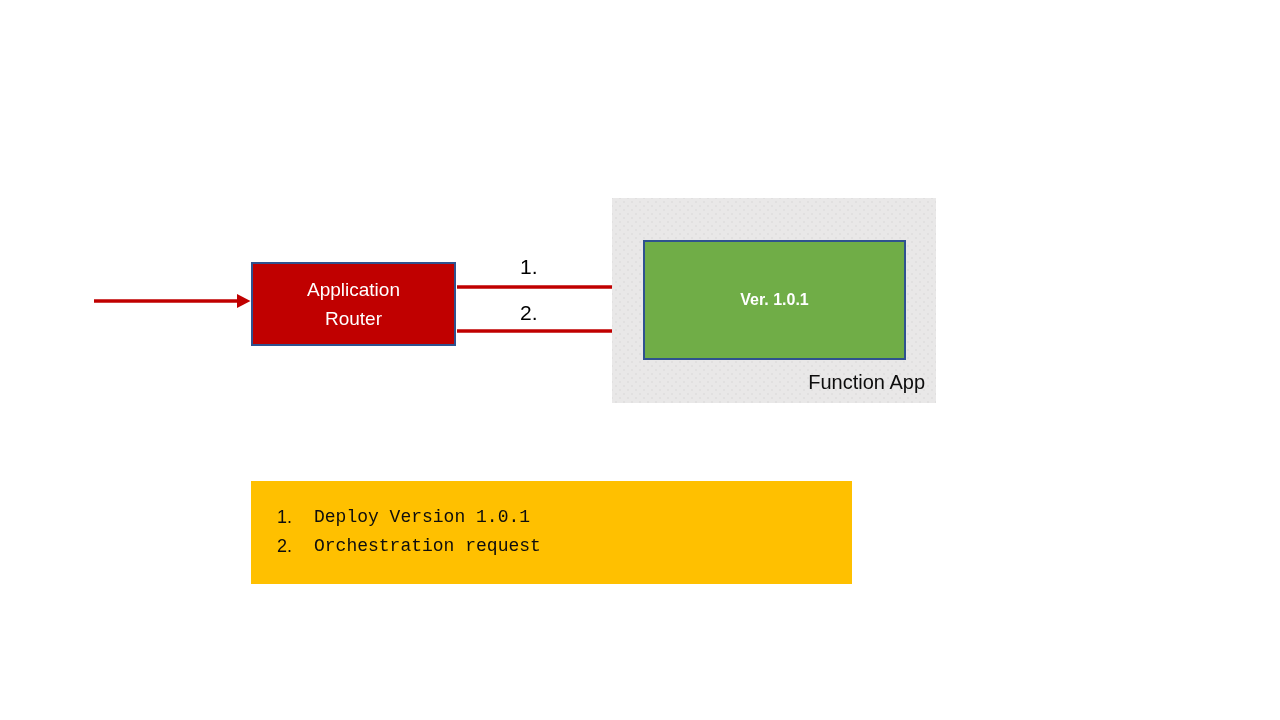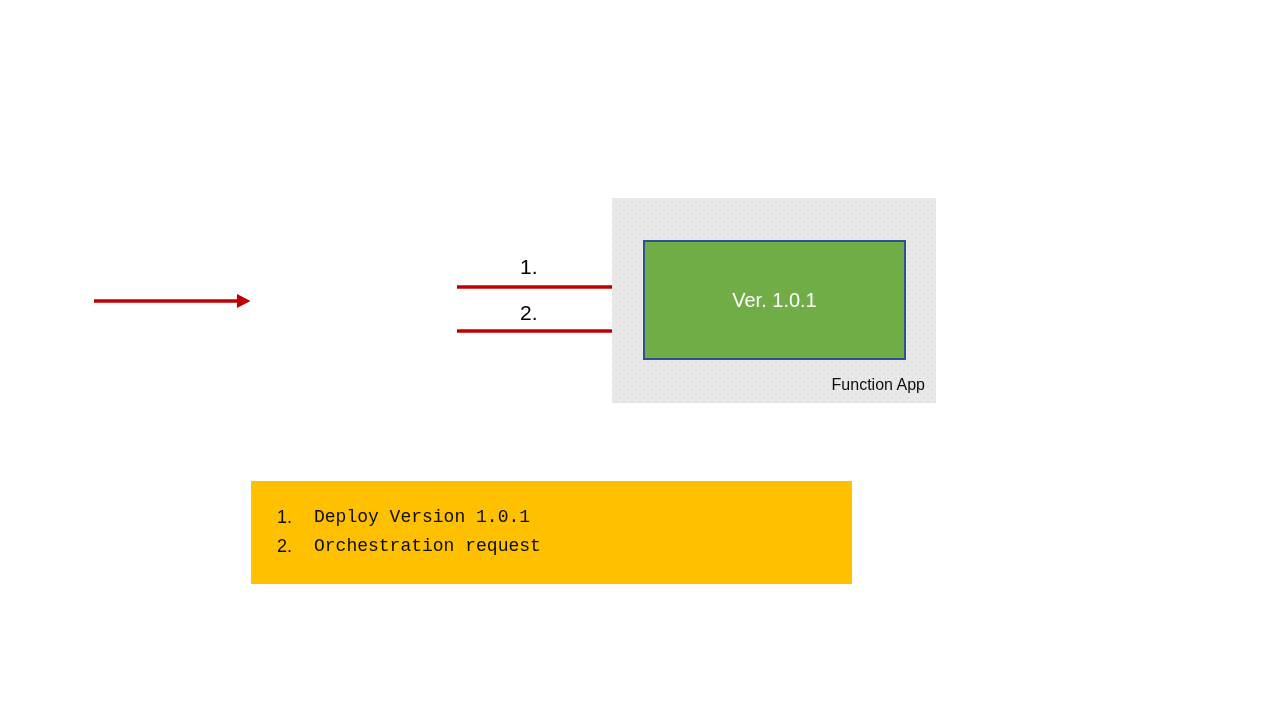--- a/index.html
+++ b/index.html
@@ -65,26 +65,27 @@
     left: 31px; top: 42px;
     width: 263px; height: 120px;
     background: #70AD47;
     border: 2px solid #2F528F;
     display: flex;
     align-items: center;
     justify-content: center;
   }
   .version-label {
     color: #ffffff;
-    font-size: 20px;
+    font-size: 16px;
+    font-weight: bold;
   }
   .function-app-label {
     position: absolute;
     right: 11px; bottom: 9px;
-    font-size: 16px;
+    font-size: 20px;
     color: #0d0d0d;
   }
   
   .legend {
     position: absolute;
     left: 251px; top: 481px;
     width: 601px; height: 103px;
     background: #FFC000;
     padding: 22px 0 0 26px;
   }
@@ -113,20 +114,23 @@
       <line x1="457" y1="287" x2="631" y2="287" stroke="#C00000" stroke-width="3.5"></line>
       <polygon points="630,280 643.5,287 630,294" fill="#C00000"></polygon>
     </g>
 
     <g>
       <line x1="457" y1="331" x2="631" y2="331" stroke="#C00000" stroke-width="3.5"></line>
       <polygon points="630,324 643.5,331 630,338" fill="#C00000"></polygon>
     </g>
   </svg>
 
+  <div class="router-box">
+    <div class="router-label">Application Router</div>
+  </div>
 
   <div class="arrow-label arrow-label-1">1.</div>
 
   <div class="arrow-label arrow-label-2">2.</div>
 
   <div class="function-app">
     <div class="version-box">
       <span class="version-label">Ver. 1.0.1</span>
     </div>
     <div class="function-app-label">Function App</div>

